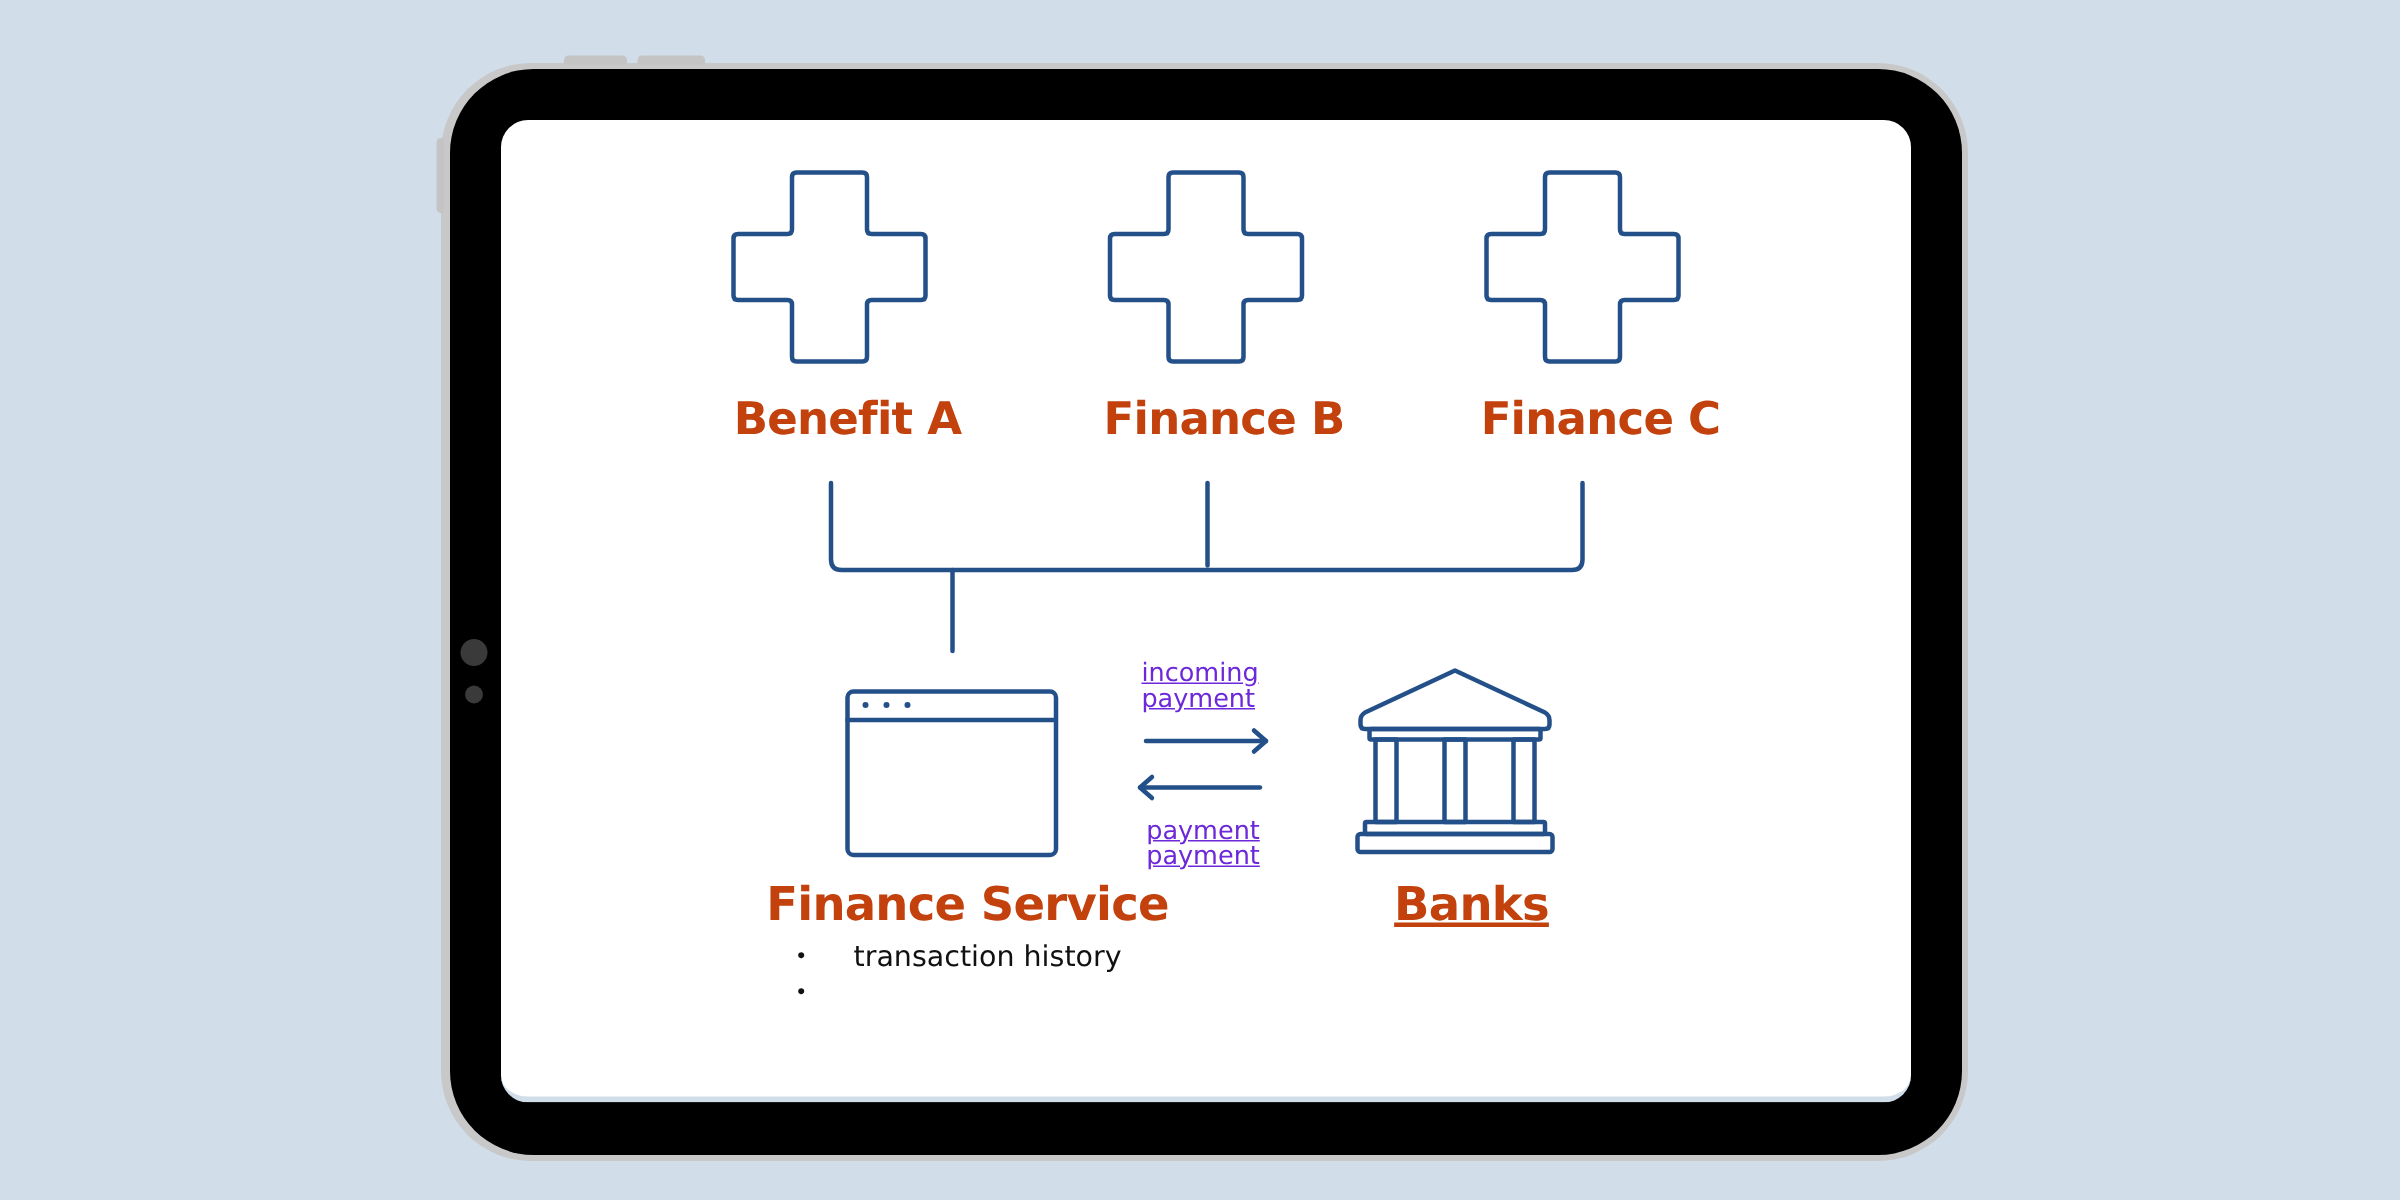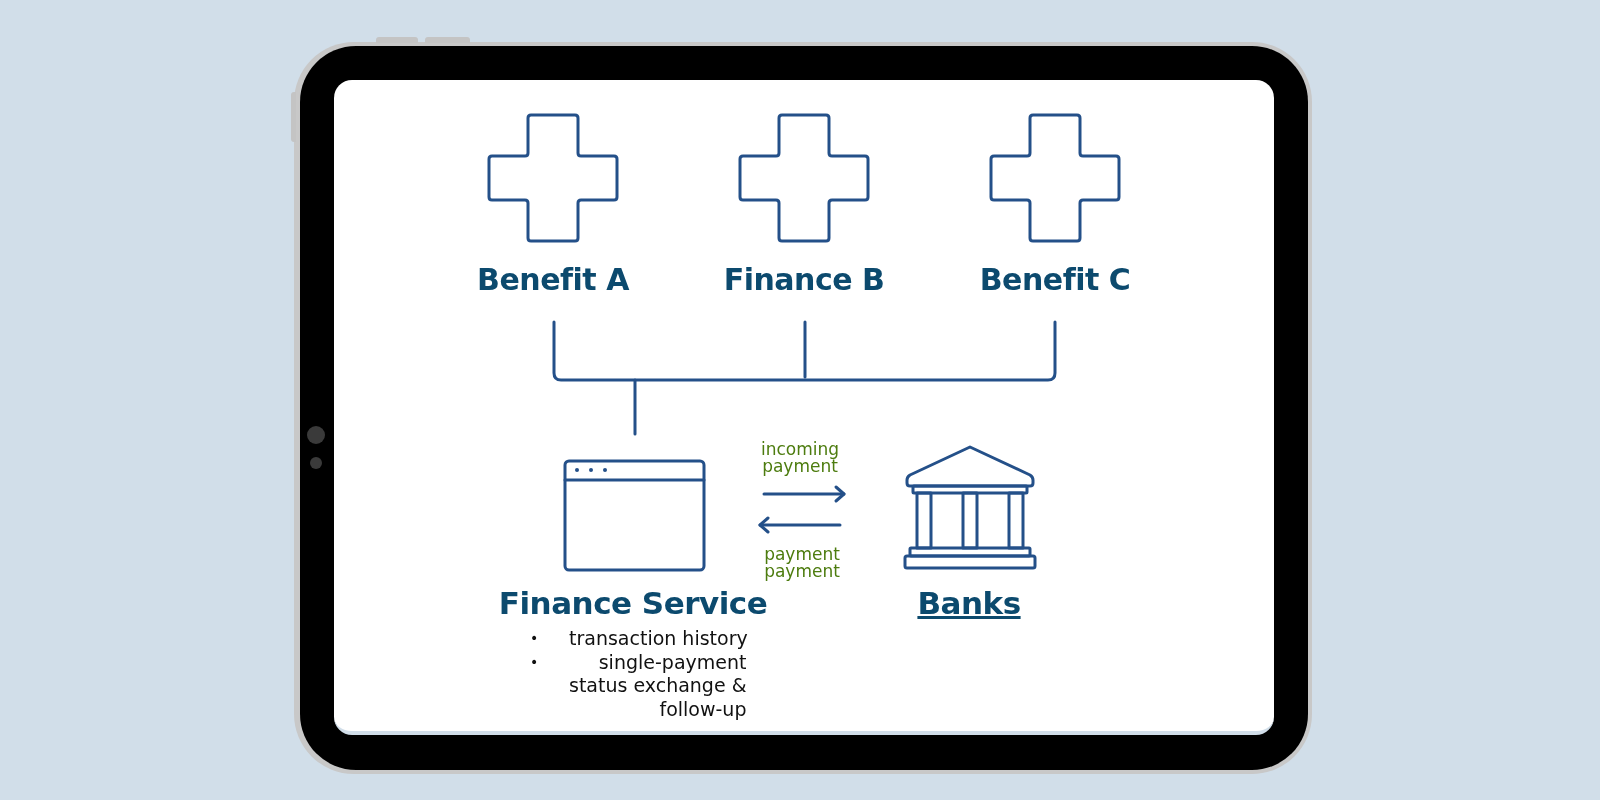--- a/index.html
+++ b/index.html
@@ -4,24 +4,24 @@
 <style>
   html, body { margin:0; padding:0; }
   body { width:1600px; height:800px; background:#d1dee9; position:relative; overflow:hidden; font-family:"DejaVu Sans", sans-serif; }
   .tablet-shell { position:absolute; left:294px; top:42px; width:1018px; height:732px; border-radius:60px; background:#c8c8c8; }
   .btn-top { position:absolute; top:37px; height:6px; background:#c4c4c4; border-radius:3px 3px 0 0; }
   .btn-side { position:absolute; left:291px; top:92px; width:5px; height:50px; background:#c4c4c4; border-radius:3px 0 0 3px; }
   .bezel { position:absolute; left:300px; top:46px; width:1008px; height:724px; border-radius:56px; background:#000; }
   .camera { position:absolute; border-radius:50%; background:#3a3a3a; }
   .screen { position:absolute; left:334px; top:80px; width:940px; height:655px; border-radius:18px; background:#fff; overflow:hidden; border-bottom:4px solid #d1dee9; box-sizing:border-box; }
   svg.diagram { position:absolute; left:0; top:0; }
-  .label { position:absolute; color:#0c4a6e; font-family:"DejaVu Sans", sans-serif; font-weight:bold; white-space:nowrap; transform:translateX(-50%); text-align:center; }
+  .label { position:absolute; color:#c2410c; font-family:"DejaVu Sans", sans-serif; font-weight:bold; white-space:nowrap; transform:translateX(-50%); text-align:center;margin-left:12px; }
   .benefit-label { font-size:30px; top:262px; letter-spacing:-0.5px; }
   .big-label { font-size:31px; top:585px; letter-spacing:-0.5px; }
-  .small-text { position:absolute; color:#4d7c0f; font-family:"DejaVu Sans", sans-serif; font-size:17px; line-height:17px; text-align:center; transform:translateX(-50%); white-space:nowrap; }
+  .small-text { position:absolute; color:#6d28d9; font-family:"DejaVu Sans", sans-serif; font-size:17px; line-height:17px; transform:translateX(-50%); white-space:nowrap;text-decoration:underline; }
   .bullets { position:absolute; left:530px; top:627px; color:#111; font-size:19px; line-height:23.5px; font-family:"DejaVu Sans", sans-serif; }
   .bullet-row { display:flex; }
   .bullet-dot { width:39px; flex:0 0 39px; font-size:14px; }
   .bullet-text { white-space:pre-line;text-align:right; }
 </style>
 </head>
 <body>
 
 <div class="tablet-shell"></div>
 <div class="btn-top" style="left:376px;width:42px;"></div>
@@ -73,38 +73,35 @@
     <g fill="#245089">
       <circle cx="577" cy="470" r="2"></circle>
       <circle cx="591" cy="470" r="2"></circle>
       <circle cx="605" cy="470" r="2"></circle>
     </g>
   </svg>
 </div>
 
 <div class="label benefit-label" style="left:553px;">Benefit A</div>
 <div class="label benefit-label" style="left:804px;">Finance B</div>
-<div class="label benefit-label" style="left:1055px;">Benefit C</div>
+<div class="label benefit-label" style="left:1055px;">Finance C</div>
 
 <div class="label big-label" style="left:633px;">Finance Service</div>
 <div class="label big-label" style="left:969px;text-decoration:underline;">Banks</div>
 
 <div class="small-text" style="left:800px;top:441px;">
   <div>incoming</div>
   <div>payment</div>
 </div>
 <div class="small-text" style="left:802px;top:546px;">
   <div>payment</div>
   <div>payment</div>
 </div>
 
 <div class="bullets">
   <div class="bullet-row">
     <span class="bullet-dot">•</span>
     <span class="bullet-text">transaction history</span>
   </div>
   <div class="bullet-row">
     <span class="bullet-dot">•</span>
-    <span class="bullet-text">single-payment
-status exchange &amp;
-follow-up</span>
   </div>
 </div>
 
 </body></html>

